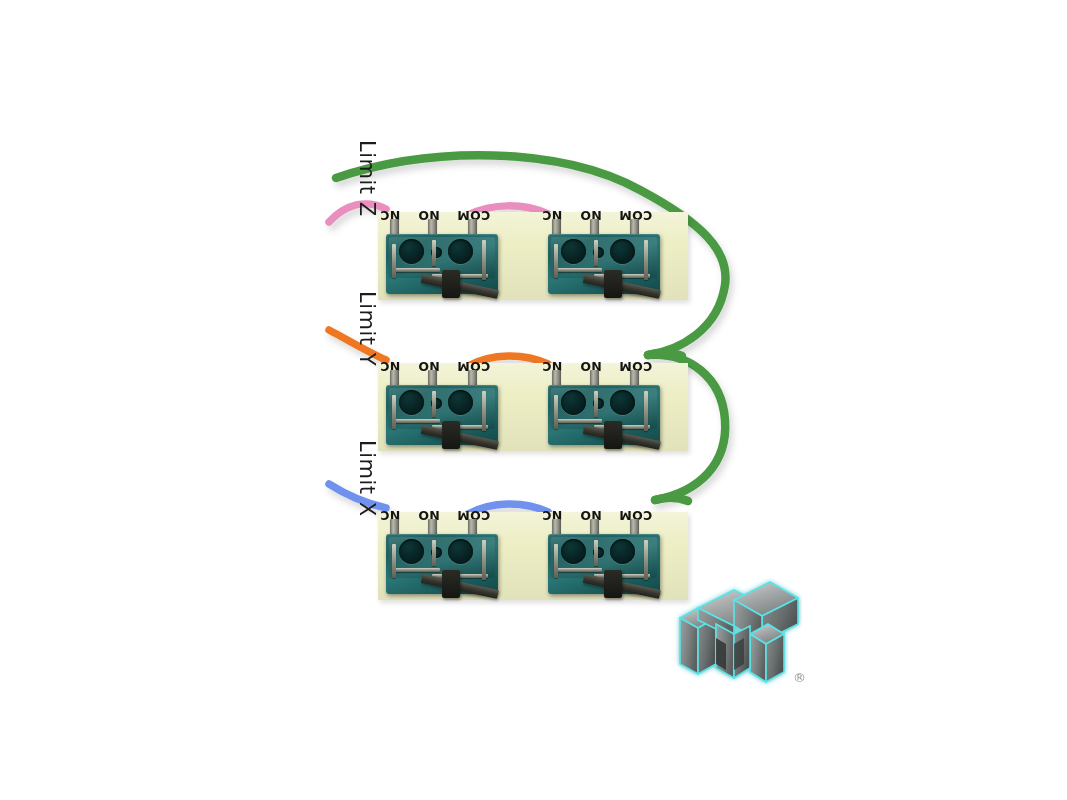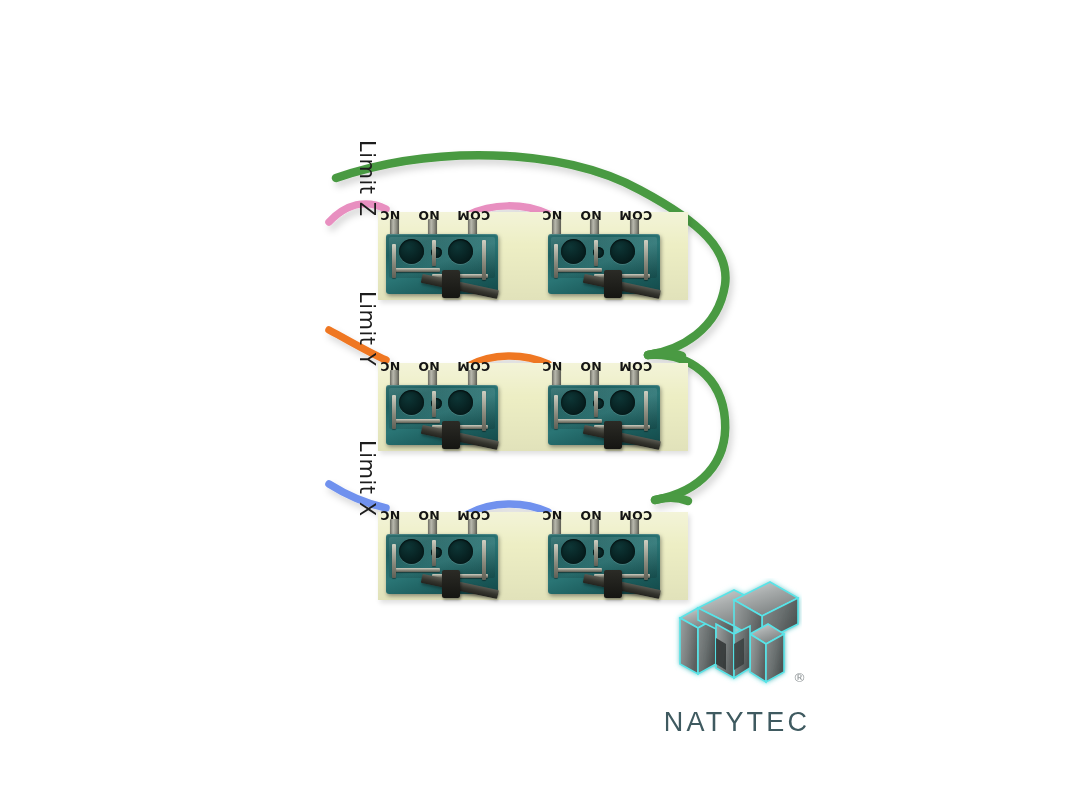--- a/index.html
+++ b/index.html
@@ -453,16 +453,15 @@
 
           <polygon points="44,46 62,56 62,100 44,90" fill="url(#leftface)" stroke="#58e4e8" stroke-width="1.6"></polygon>
           <polygon points="62,56 78,48 78,90 62,100" fill="url(#rightface)" stroke="#58e4e8" stroke-width="1.6"></polygon>
 
           <polygon points="44,60 54,66 54,92 44,86" fill="#2f3434" opacity="0.85"></polygon>
           <polygon points="62,66 72,60 72,86 62,92" fill="#2f3434" opacity="0.7"></polygon>
         </g>
       </svg>
       <span class="logo-reg">®</span>
     </div>
-    <div class="logo-text">NATYTEC</div>
   </div>
 
 </div>
 
 </body></html>

